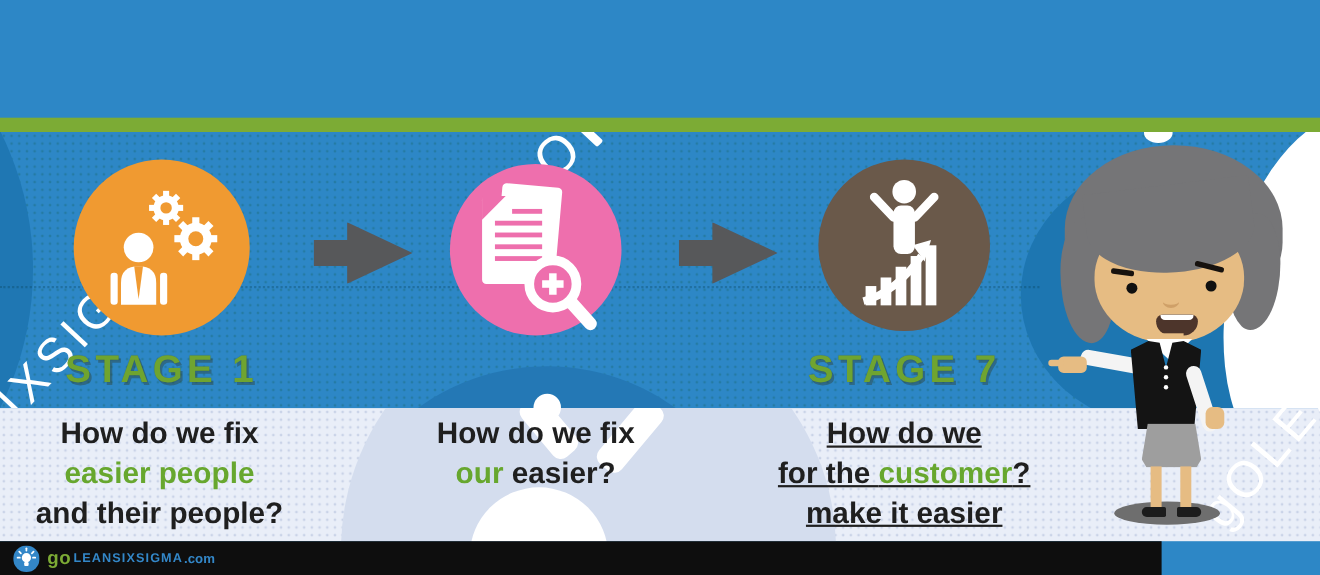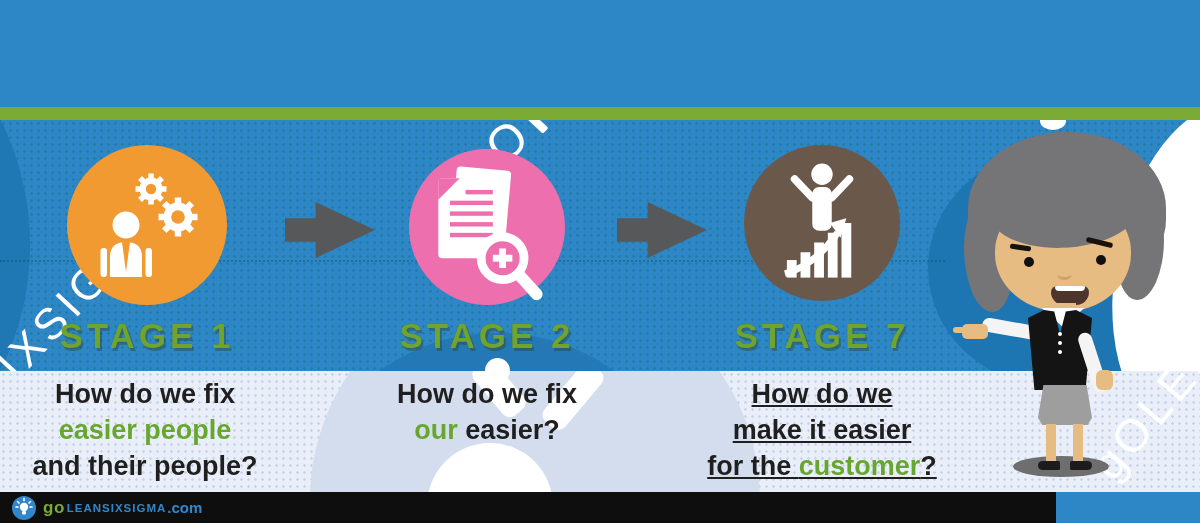--- a/index.html
+++ b/index.html
@@ -69,21 +69,21 @@
   .q-2{left:317px;}
   .q-3{left:652px;text-decoration:underline;}
   .question .green{color:#67a72e;}
   .boundary-bulb{position:absolute;left:485px;top:358px;width:25px;height:25px;border-radius:50%;background:#fff;z-index:5;}
   
   .footer{position:absolute;top:492px;left:0;width:1056px;height:31px;background:#0e0e0e;z-index:6;}
   .footer-logo{position:absolute;left:12px;top:0;height:31px;display:flex;align-items:center;}
   .logo-bulb{width:24px;height:24px;margin-right:7px;}
   .logo-go{font-size:17px;font-weight:bold;color:#7cab35;letter-spacing:0.5px;}
   .logo-main{font-size:11.5px;font-weight:bold;color:#3387c8;letter-spacing:1px;margin-left:2px;}
-  .logo-tld{font-size:15px;font-weight:bold;color:#3387c8;margin-left:1px;}
+  .logo-tld{font-size:12px;font-weight:bold;color:#3387c8;margin-left:1px;}
   .copyright{
     position:absolute;right:12px;top:0;height:31px;display:flex;align-items:center;
     font-size:10.5px;color:#b9b9b9;letter-spacing:0.2px;
   }
   
   .woman{position:absolute;left:0;top:0;width:0;height:0;z-index:30;}
   .woman div{position:absolute;}
   .hair-main{left:968px;top:132px;width:198px;height:152px;background:#757577;border-radius:55% 55% 46% 46%;}
   .hair-left{left:964px;top:198px;width:50px;height:114px;background:#757577;border-radius:45% 55% 45% 60%;}
   .hair-right{left:1116px;top:194px;width:48px;height:106px;background:#757577;border-radius:55% 45% 60% 45%;}
@@ -208,21 +208,20 @@
         <line x1="70" y1="54" x2="52" y2="35" stroke="#fff" stroke-width="8" stroke-linecap="round"></line>
         <line x1="90" y1="54" x2="108" y2="35" stroke="#fff" stroke-width="8" stroke-linecap="round"></line>
         <path d="M42 132 Q72 124 96 90" stroke="#fff" stroke-width="7" fill="none"></path>
       </svg>
     </div>
 
     <div class="block-arrow arrow-1"></div>
     <div class="block-arrow arrow-2"></div>
 
     <div class="stage-label label-1">STAGE 1</div>
-    <div class="stage-label label-2">STAGE 2</div>
     <div class="stage-label label-3">STAGE 7</div>
   </div>
 
   <div class="light dots-light">
     <div class="light-big-circle"></div>
     <div class="bulb-ray ray-left"></div>
     <div class="bulb-ray ray-right"></div>
     <div class="bulb-circle"></div>
     <div class="watermark wm-golea">gOLEA</div>
 
@@ -230,22 +229,22 @@
         <div><span>How do we fix</span></div>
         <div><span class="green">easier people</span></div>
         <div><span>and their people?</span></div>
       </div>
     <div class="question q-2">
         <div><span>How do we fix</span></div>
         <div><span class="green">our</span><span> easier?</span></div>
       </div>
     <div class="question q-3">
         <div><span>How do we</span></div>
+        <div><span>for the </span><span class="green">customer</span><span>?</span></div>
         <div><span>make it easier</span></div>
-        <div><span>for the </span><span class="green">customer</span><span>?</span></div>
       </div>
   </div>
 
   <div class="boundary-bulb"></div>
 
   <div class="woman">
     <div class="hair-main"></div>
     <div class="hair-left"></div>
     <div class="hair-right"></div>
     <div class="face"></div>

